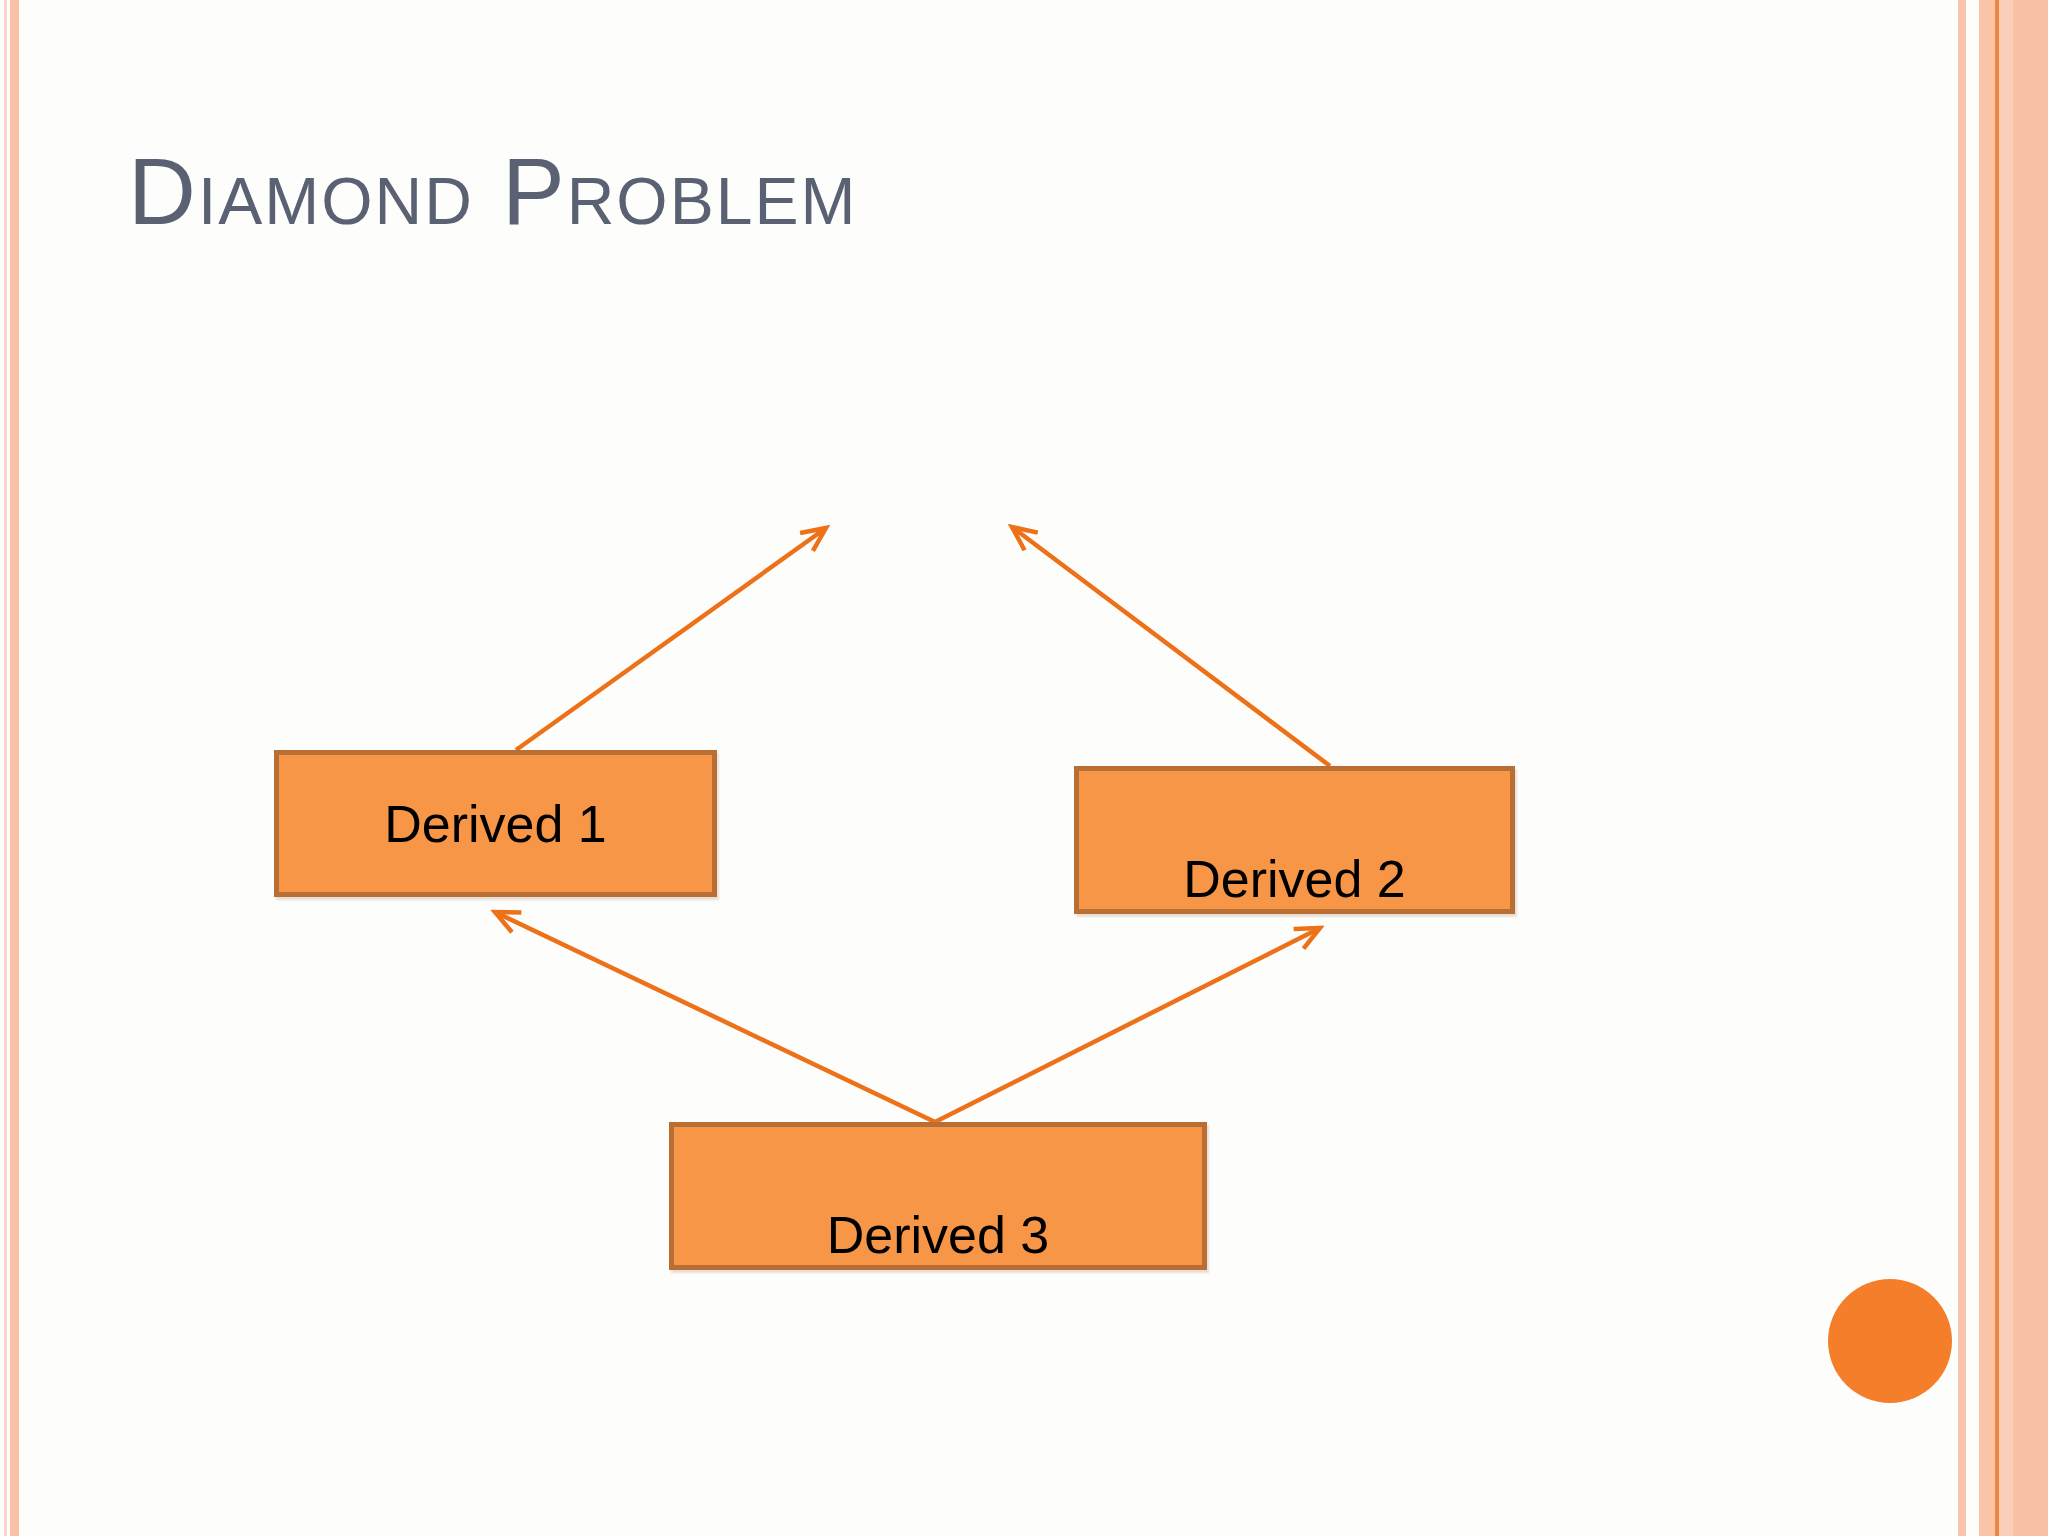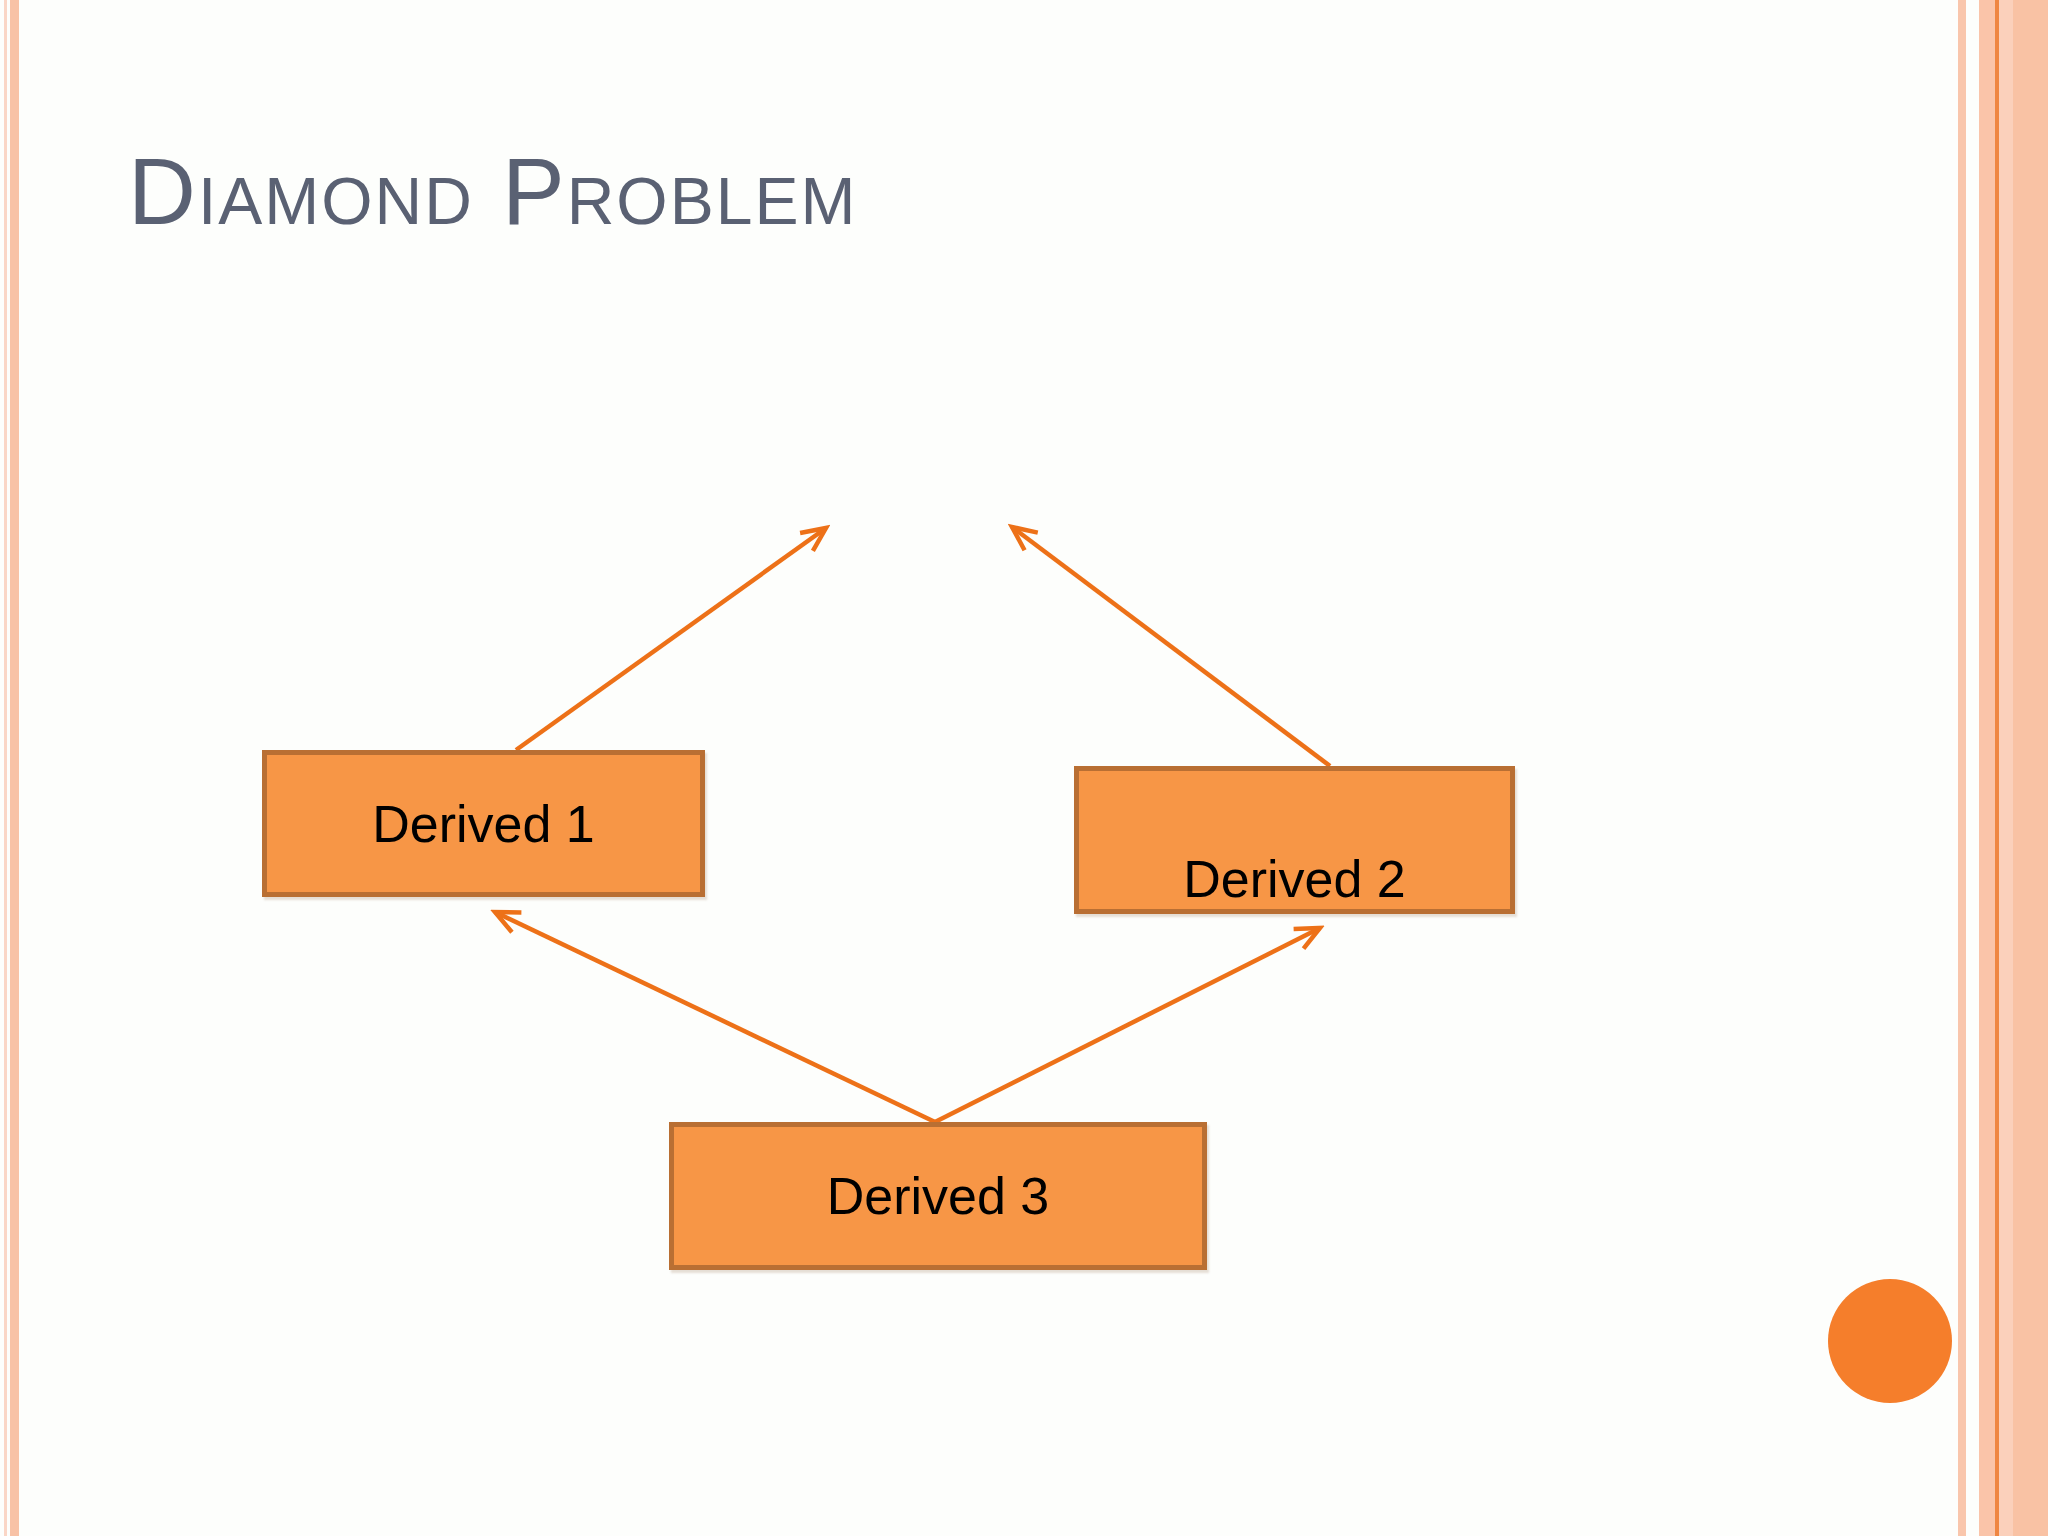--- a/index.html
+++ b/index.html
@@ -41,23 +41,23 @@
     background: #F79646;
     border: 5px solid #B96F33;
     display: flex;
     align-items: center;
     justify-content: center;
     font-size: 52px;
     color: #000000;
     box-shadow: 2px 3px 2px rgba(120, 80, 40, 0.18);
   }
   .node-base      { left: 652px;  top: 350px;  width: 521px; height: 158px; }
-  .node-derived-1 { left: 262px;  top: 750px;  width: 443px; height: 147px; text-align: center; }
+  .node-derived-1 { left: 274px;  top: 750px;  width: 443px; height: 147px; text-align: center; }
   .node-derived-2 { left: 1074px; top: 766px;  width: 441px; height: 148px; align-items: flex-end; }
-  .node-derived-3 { left: 669px;  top: 1122px; width: 538px; height: 148px; }
+  .node-derived-3 { left: 669px;  top: 1122px; width: 538px; height: 148px; align-items: flex-end; }
 
   
   .edges-svg {
     position: absolute;
     left: 0; top: 0;
     width: 2048px;
     height: 1536px;
     pointer-events: none;
   }
   .edge-line {

